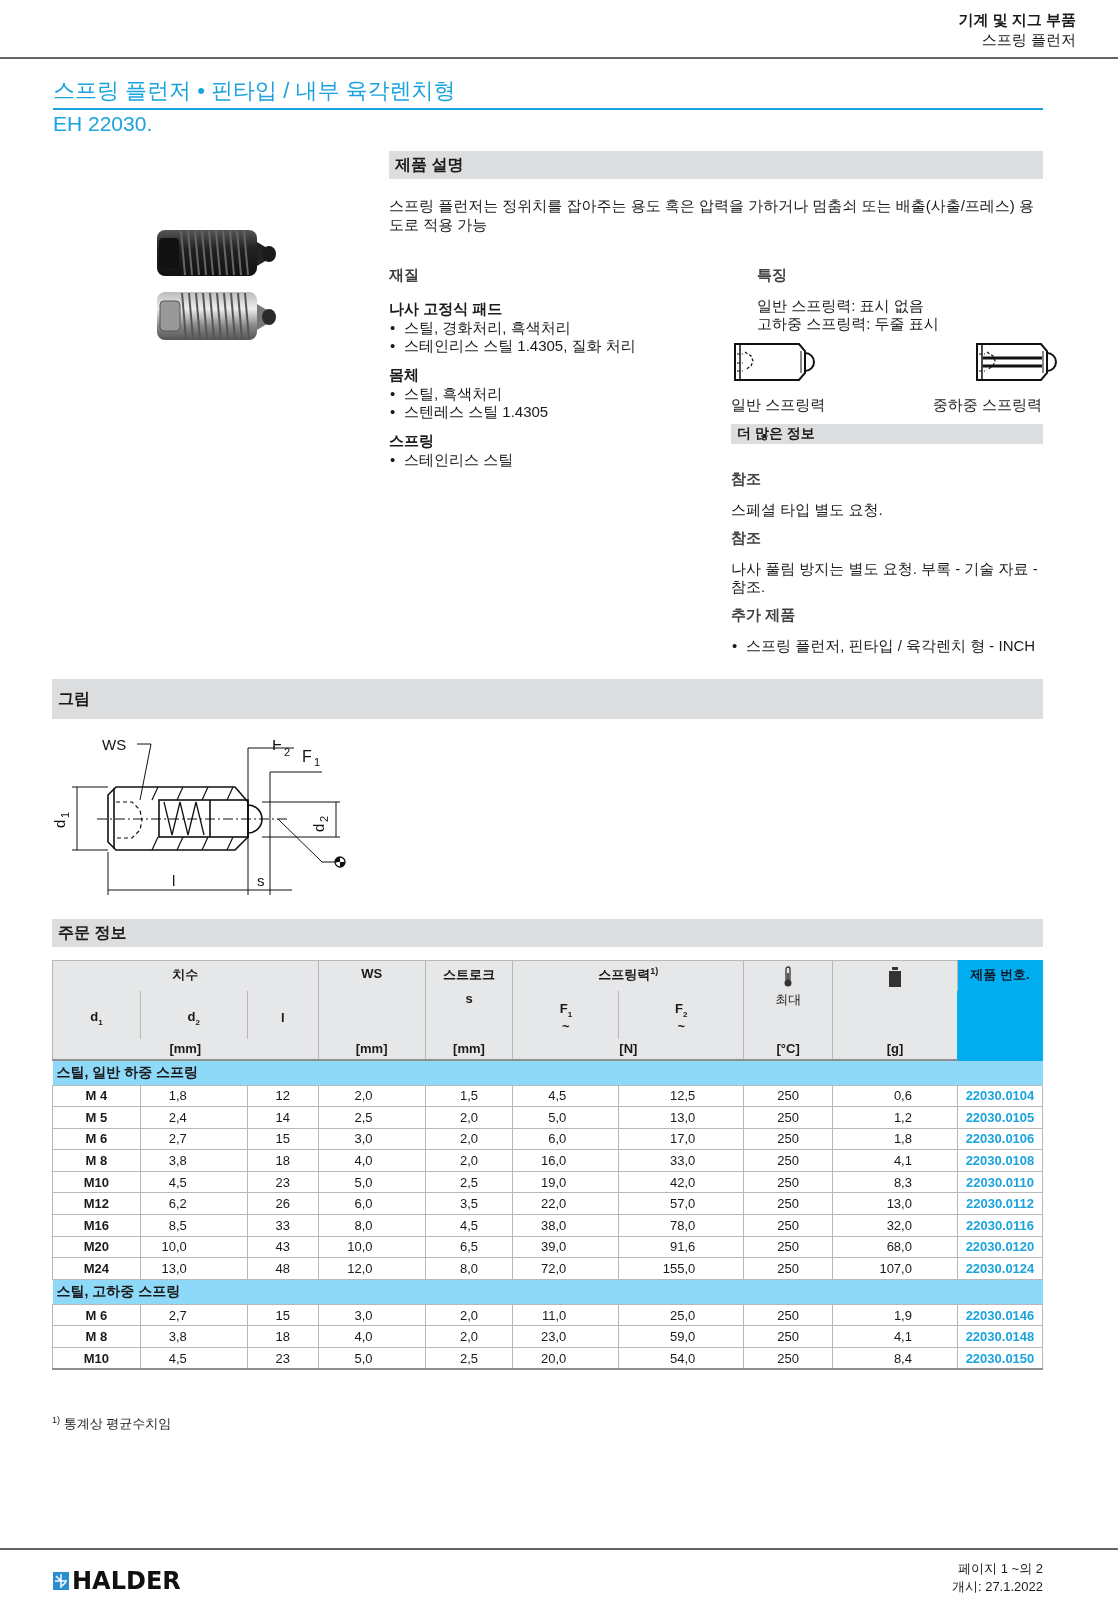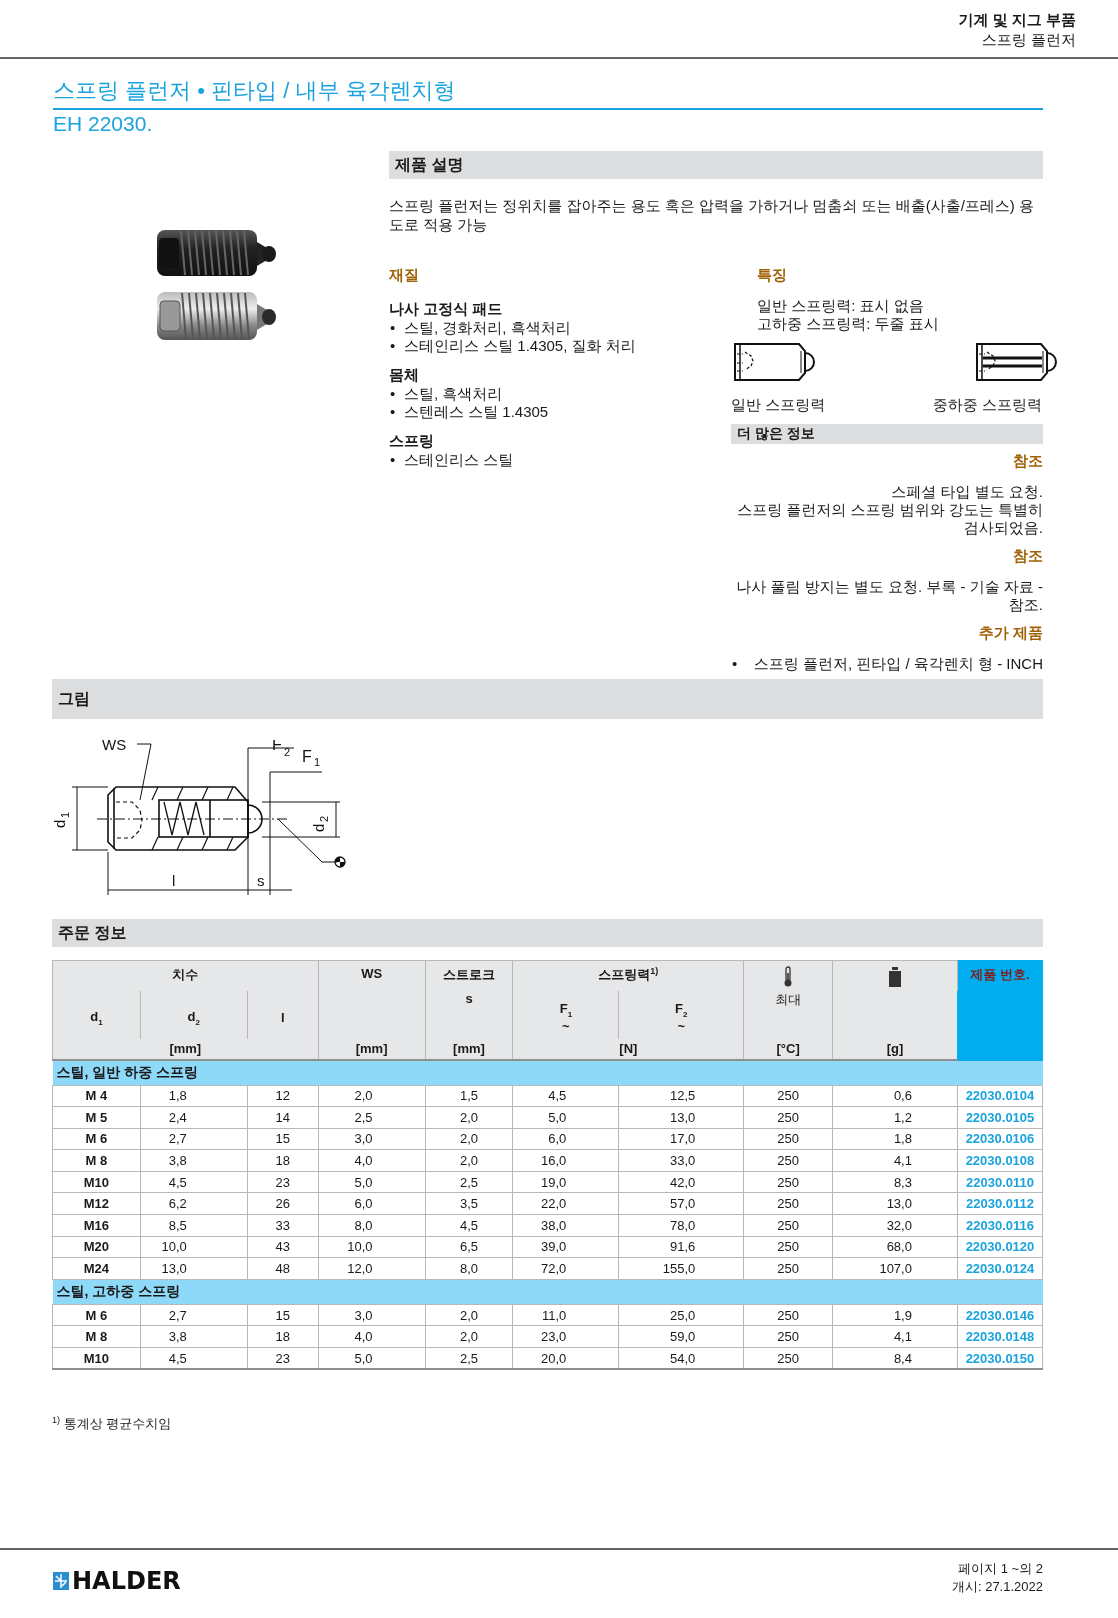--- a/index.html
+++ b/index.html
@@ -14,39 +14,39 @@
   .title { left: 53px; top: 76px; font-size: 22px; color: #1aa3dd; }
   .title-rule { left: 53px; width: 990px; top: 108px; height: 2px; background: #1aa3dd; }
   .code { left: 53px; top: 112px; font-size: 21px; color: #1aa3dd; }
 
   .photo { left: 155px; top: 228px; width: 125px; height: 118px; }
 
   .sect-bar { background: #dcdddf; font-weight: bold; font-size: 16px; padding-left: 6px; display: flex; align-items: center; }
   .desc-bar { left: 389px; width: 654px; top: 151px; height: 28px; }
   .desc-text { left: 389px; top: 196px; width: 654px; font-size: 15px; line-height: 19px; }
 
-  .blue-h { color: #a16207; font-weight: bold; font-size: 15px; }
+  .blue-h { color: #404040; font-weight: bold; font-size: 15px; }
   .sub-h { font-weight: bold; font-size: 15px; }
   .txt { font-size: 15px; line-height: 18px; }
   ul.bul { list-style: none; }
   ul.bul li { font-size: 15px; line-height: 18px; padding-left: 15px; position: relative; }
   ul.bul li::before { content: "•"; position: absolute; left: 1px; }
 
   .more-bar { left: 731px; width: 312px; top: 424px; height: 20px; font-size: 14px; }
 
   .fig-bar { left: 52px; width: 991px; top: 679px; height: 40px; }
   .order-bar { left: 52px; width: 991px; top: 919px; height: 28px; }
 
   table.ord { position: absolute; left: 52px; top: 960px; width: 991px; border-collapse: collapse; font-size: 13px; }
   table.ord td, table.ord th { border: 1px solid #b8b8b8; }
   .hcell { background: #e6e7e8; font-weight: bold; text-align: center; vertical-align: top; font-size: 13px; padding-top: 5px; }
   .nobot { border-bottom: none !important; }
   .notop { border-top: none !important; }
   .nolr-l { border-left: none !important; }
-  .pn-head { background: #00aeef; color: #7f1d1d; font-weight: bold; text-align: center; vertical-align: top; padding-top: 5px; border-color: #00aeef !important; }
+  .pn-head { background: #00aeef; color: #0f172a; font-weight: bold; text-align: center; vertical-align: top; padding-top: 5px; border-color: #00aeef !important; }
   .group-row td { background: #8ed8f8; font-weight: bold; font-size: 14px; height: 25px; padding-left: 4px; border-left: none !important; border-right: none !important; }
   .data-row td { height: 21.6px; text-align: center; font-size: 13px; }
   .data-row td.d1 { font-weight: bold; white-space: pre; }
   .data-row td.r { text-align: right; padding-right: 52px; }
   .data-row td.r2 { text-align: right; padding-right: 60px; }
   .data-row td.pn { color: #1aa3dd; font-weight: bold; }
   .bottom-border { border-bottom: 2px solid #8f8f8f !important; }
 
   .footnote { left: 52px; top: 1391px; font-size: 13px; margin-top: 24px; }
   .foot-rule { left: 0; right: 0; top: 1548px; height: 2px; background: #666; }
@@ -161,24 +161,23 @@
     <path d="M74 12 A9 9 0 0 1 74 30" fill="none" stroke="#111" stroke-width="2"></path>
     <path d="M6 13 H12 M6 30 H12 M14 11 L20 15 L22 20 L20 25 L14 29" fill="none" stroke="#111" stroke-width="1.2" stroke-dasharray="3 2"></path>
     <line x1="10" y1="17" x2="69" y2="17" stroke="#111" stroke-width="3"></line>
     <line x1="10" y1="25" x2="69" y2="25" stroke="#111" stroke-width="3"></line>
   </svg>
 </div>
 <div class="abs txt" style="left:731px; top:396px;">일반 스프링력</div>
 <div class="abs txt" style="right:76px; top:396px;">중하중 스프링력</div>
 
 <div class="abs sect-bar more-bar">더 많은 정보</div>
-<div class="abs" style="left:731px; top:452px; width:312px;text-align:right;">
+<div class="abs" style="left:731px; top:470px; width:312px;">
   <div class="blue-h">참조</div>
   <div class="txt" style="margin-top:12px;">스페셜 타입 별도 요청.</div>
-  <div class="txt">스프링 플런저의 스프링 범위와 강도는 특별히 검사되었음.</div>
   <div class="blue-h" style="margin-top:10px;">참조</div>
   <div class="txt" style="margin-top:12px;">나사 풀림 방지는 별도 요청. 부록 - 기술 자료 - 참조.</div>
   <div class="blue-h" style="margin-top:10px;">추가 제품</div>
   <ul class="bul" style="margin-top:12px;">
     <li>스프링 플런저, 핀타입 / 육각렌치 형 - INCH</li>
   </ul>
 </div>
 
 <div class="abs sect-bar fig-bar">그림</div>
 <div class="abs" style="left:52px; top:740px;">

